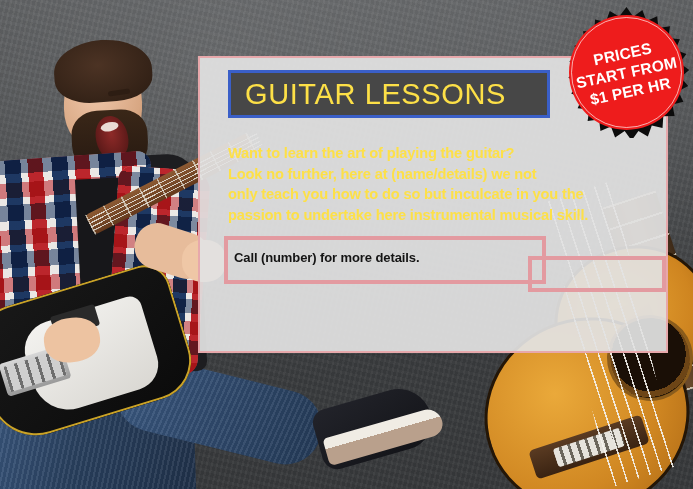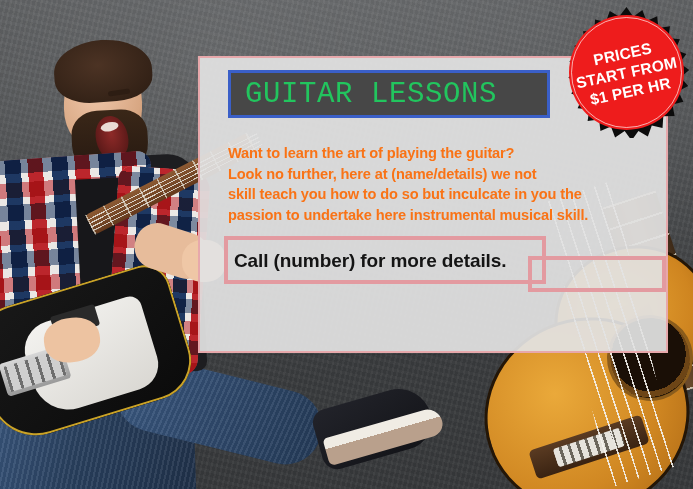--- a/index.html
+++ b/index.html
@@ -113,33 +113,33 @@
     background:linear-gradient(180deg,#5a3b22,#3a2312);transform:rotate(-18deg);}
   .ac-saddle{position:absolute;left:86px;top:182px;width:70px;height:19px;border-radius:3px;
     background:repeating-linear-gradient(90deg,#e6e3dc 0 6px,#6b665c 6px 9px);transform:rotate(-18deg);}
 
   
   .panel{position:absolute;left:198px;top:56px;width:470px;height:297px;
     background:rgba(226,226,226,.93);border:2px solid #e7a8ab;box-sizing:border-box;}
   .title-bar{position:absolute;left:228px;top:70px;width:322px;height:48px;
     background:#474747;border:3px solid #3a5fc8;box-sizing:border-box;
     display:flex;align-items:center;padding-left:14px;}
-  .title-bar span{color:#22c55e;font-size:29px;letter-spacing:.6px;font-weight:400;
-    font-family:Liberation Mono, monospace;}
+  .title-bar span{color:#fde047;font-size:29px;letter-spacing:.6px;font-weight:400;
+    font-family:Liberation Sans, sans-serif;}
   .body-copy{position:absolute;left:228px;top:143px;width:440px;
-    color:#f97316;font-size:14.6px;font-weight:bold;line-height:20.6px;letter-spacing:-.15px;}
+    color:#fde047;font-size:14.6px;font-weight:bold;line-height:20.6px;letter-spacing:-.15px;}
   .body-copy div{white-space:nowrap;}
 
   
   .rect-a{position:absolute;left:224px;top:236px;width:322px;height:48px;
     border:4px solid #e39aa0;box-sizing:border-box;}
   .rect-b{position:absolute;left:528px;top:256px;width:138px;height:36px;
     border:4px solid #e39aa0;box-sizing:border-box;}
   .call-line{position:absolute;left:234px;top:250px;width:300px;
-    color:#141414;font-size:19px;font-weight:bold;letter-spacing:-.1px;}
+    color:#141414;font-size:13px;font-weight:bold;letter-spacing:-.1px;}
 
   
   .badge{position:absolute;left:561px;top:7px;width:131px;height:131px;}
   .spikes{position:absolute;inset:0;background:#0c0c0c;
     clip-path:polygon(50% 0%,55.2% 7.4%,62.1% 2.2%,65.3% 10.6%,73.4% 7.1%,74.4% 16%,83.2% 14.7%,81.9% 23.6%,90.8% 24.6%,87.3% 32.7%,95.7% 35.9%,90.5% 42.8%,97.9% 48%,91.3% 53.6%,97.1% 60.4%,89.5% 64.4%,93.4% 72.4%,85.1% 74.5%,86.7% 83.3%,78.1% 83.4%,77.5% 92.3%,69.3% 90.4%,66.3% 98.8%,59.1% 94.6%,53.9% 101.9%,48.6% 94.6%,41.3% 99.6%,38.1% 91.2%,30.1% 94.7%,29.1% 85.9%,20.3% 87.1%,21.6% 78.2%,12.7% 77.3%,16.2% 69.2%,7.8% 66%,13% 59%,5.6% 53.8%,12.2% 48.3%,6.4% 41.4%,14% 37.4%,10.1% 29.5%,18.4% 27.4%,16.8% 18.5%,25.4% 18.4%,26% 9.6%,34.2% 11.5%,37.2% 3%,44.4% 7.3%);}
   .disc{position:absolute;left:8px;top:8px;width:115px;height:115px;border-radius:50%;
     background:#ee1c1c;}
   .disc-ring{position:absolute;left:10px;top:10px;width:111px;height:111px;border-radius:50%;
     border:1.5px solid rgba(255,255,255,.65);box-sizing:border-box;}
   .badge-text{position:absolute;left:0;top:0;width:131px;height:131px;
@@ -195,21 +195,21 @@
 
   <div class="panel"></div>
 
   <div class="title-bar">
     <span>GUITAR LESSONS</span>
   </div>
 
   <div class="body-copy">
     <div>Want to learn the art of playing the guitar?</div>
     <div>Look no further, here at (name/details) we not</div>
-    <div>skill teach you how to do so but inculcate in you the</div>
+    <div>only teach you how to do so but inculcate in you the</div>
     <div>passion to undertake here instrumental musical skill.</div>
   </div>
 
   <div class="rect-a"></div>
   <div class="rect-b"></div>
   <div class="call-line">Call (number) for more details.</div>
 
   <div class="badge">
     <div class="spikes"></div>
     <div class="disc"></div>

